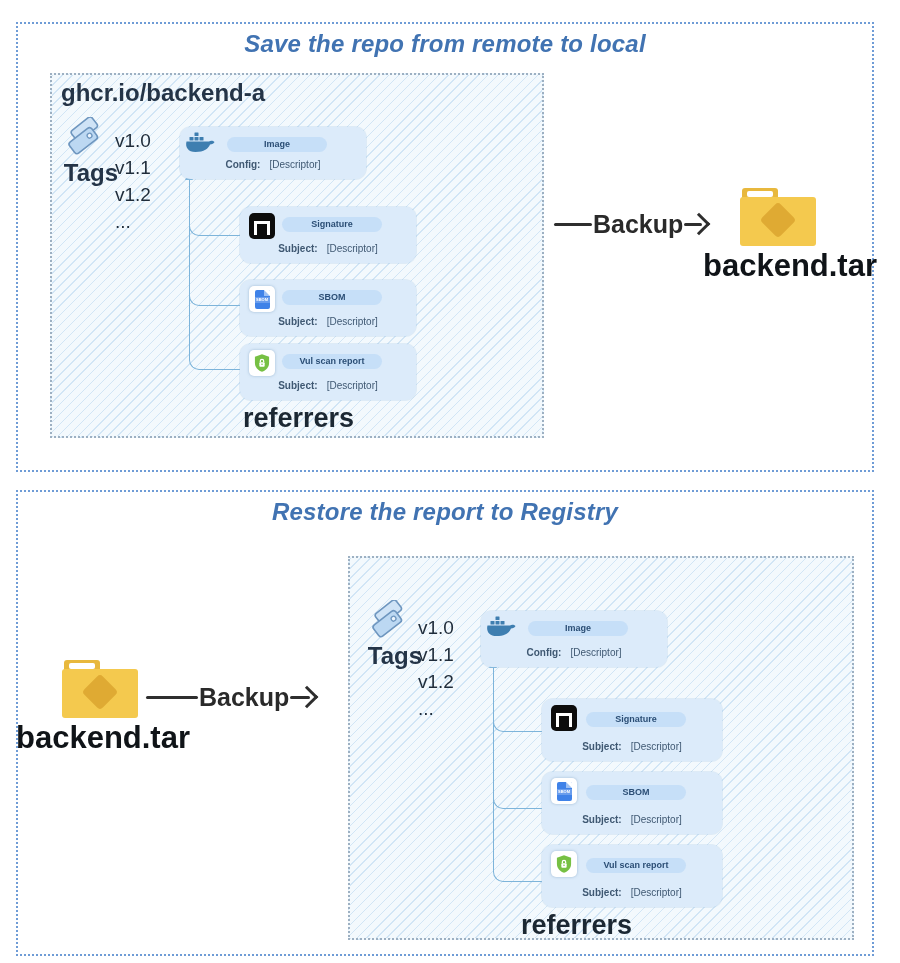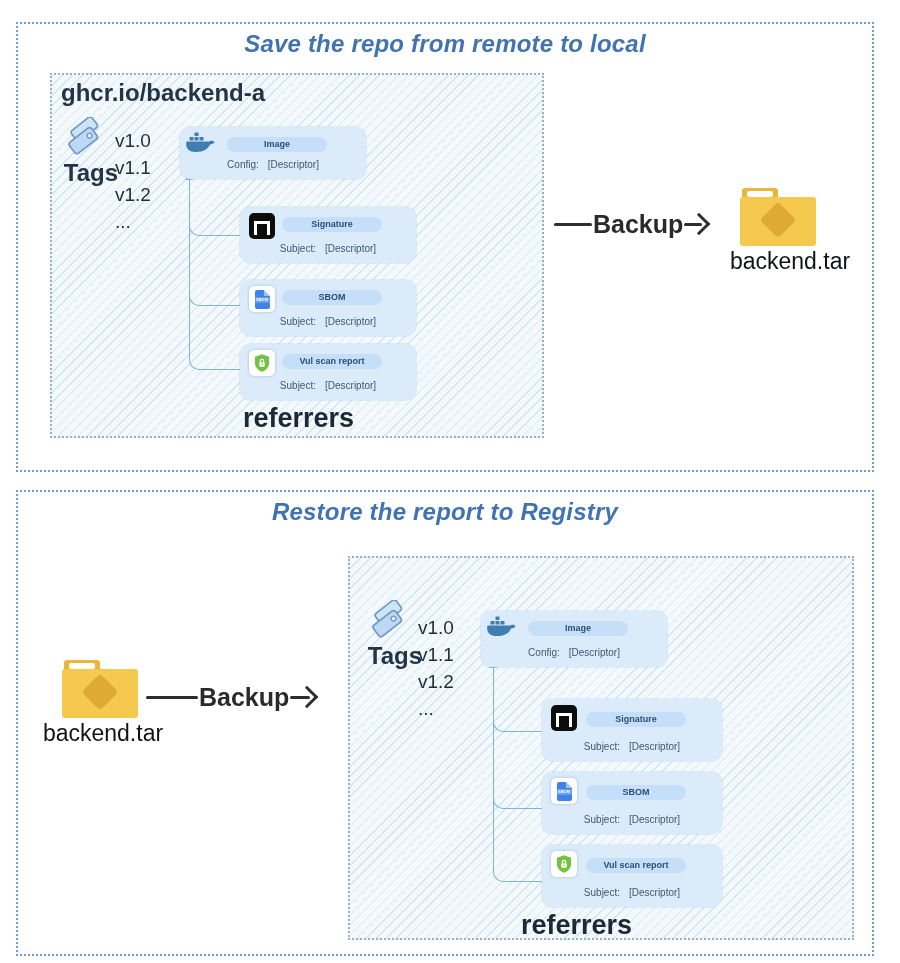--- a/index.html
+++ b/index.html
@@ -19,21 +19,21 @@
   .tags-label{position:absolute;text-align:right;font-size:24px;font-weight:700;color:#243447;}
   .versions{position:absolute;font-size:19px;color:#1f2c3a;line-height:27px;font-weight:400;}
   .versions div{white-space:nowrap;}
 
   
   .node{position:absolute;background:#dcebfa;border-radius:11px;box-shadow:0 0 0 1px rgba(160,195,228,.25);}
   .pill{position:absolute;top:10px;left:50%;transform:translateX(-46%);min-width:74px;height:15px;
         line-height:15px;padding:0 13px;border-radius:9px;background:#c6dff8;color:#2b4e75;
         font-size:9px;font-weight:700;text-align:center;white-space:nowrap;}
   .field{position:absolute;left:0;right:0;bottom:9px;text-align:center;font-size:10px;color:#3f5872;white-space:nowrap;}
-  .field .fl{font-weight:400;margin-right:9px;}
+  .field .fl{font-weight:700;margin-right:9px;}
   .field .fv{font-weight:400;}
 
   
   .docker{position:absolute;left:5px;top:4px;}
 
   
   .tile{position:absolute;left:9px;top:6px;width:26px;height:26px;border-radius:5px;background:#ffffff;
         box-shadow:0 0 3px rgba(110,145,180,.55);display:flex;align-items:center;justify-content:center;}
   .tile-dark{background:#0c0c0c;box-shadow:none;}
   .notary-glyph{width:10px;height:11px;border:3px solid #ffffff;border-bottom:none;margin-top:3px;}
@@ -58,21 +58,21 @@
   .chev{width:13px;height:13px;border-top:3px solid #2e2e2e;border-right:3px solid #2e2e2e;
         transform:rotate(45deg);margin-left:-11px;}
 
   
   .folder{position:absolute;width:76px;height:58px;}
   .folder-tab{position:absolute;top:0;left:2px;width:36px;height:15px;background:#e8b83d;border-radius:3px 3px 0 0;}
   .folder-stripe{position:absolute;top:3px;left:5px;width:26px;height:6px;background:#ffffff;border-radius:2px;}
   .folder-body{position:absolute;top:9px;left:0;width:76px;height:49px;background:#f4c94e;border-radius:3px;}
   .folder-diamond{position:absolute;top:10px;left:25px;width:26px;height:26px;background:#dfaa33;
                   border-radius:4px;transform:rotate(45deg);}
-  .artifact-name{position:absolute;text-align:center;font-size:23px;font-weight:400;color:#101418;white-space:nowrap;}
+  .artifact-name{position:absolute;text-align:center;font-size:31px;font-weight:700;color:#101418;white-space:nowrap;}
 </style>
 </head>
 <body>
 
 <div class="stage">
 
   <section class="panel" style="left:16px;top:22px;width:854px;height:446px;">
     <h2 class="panel-title">Save the repo from remote to local</h2>
 
     <div class="registry" style="left:32px;top:49px;width:490px;height:361px;">

